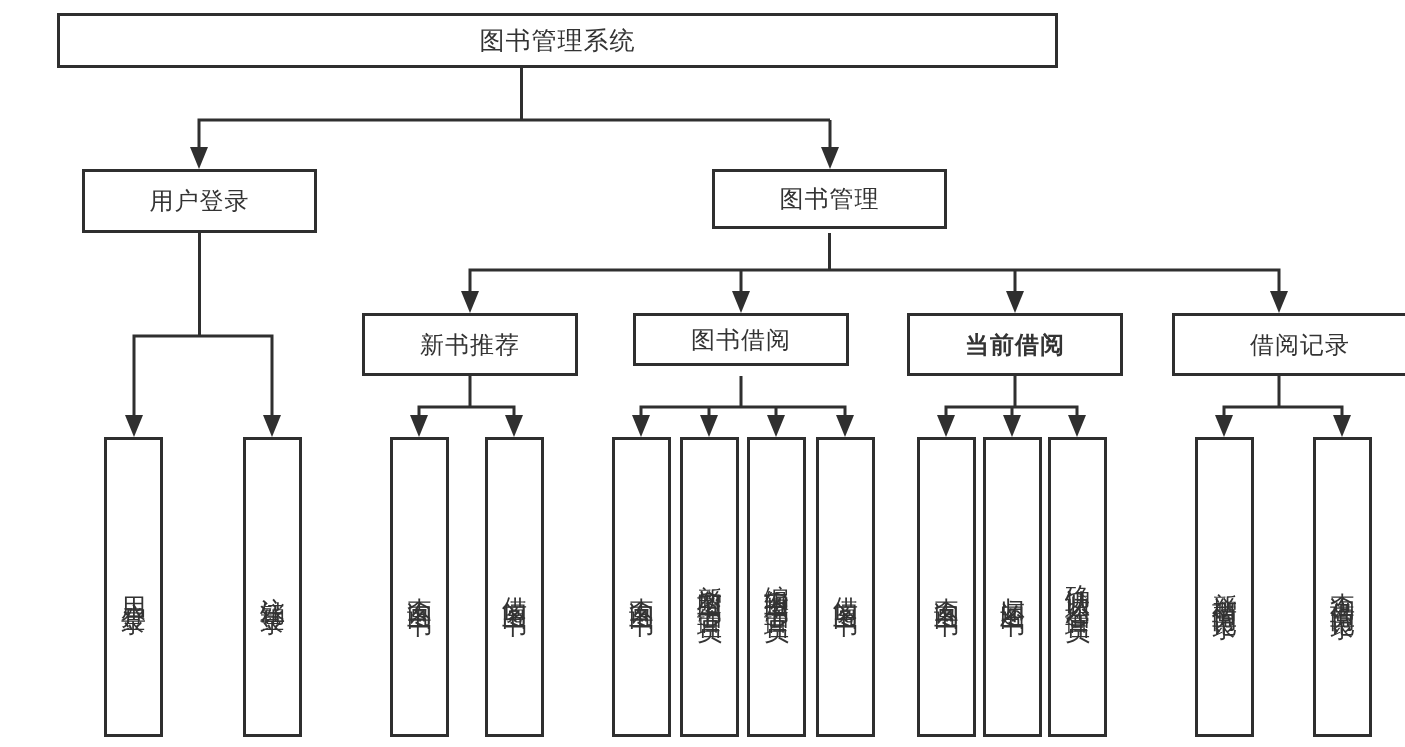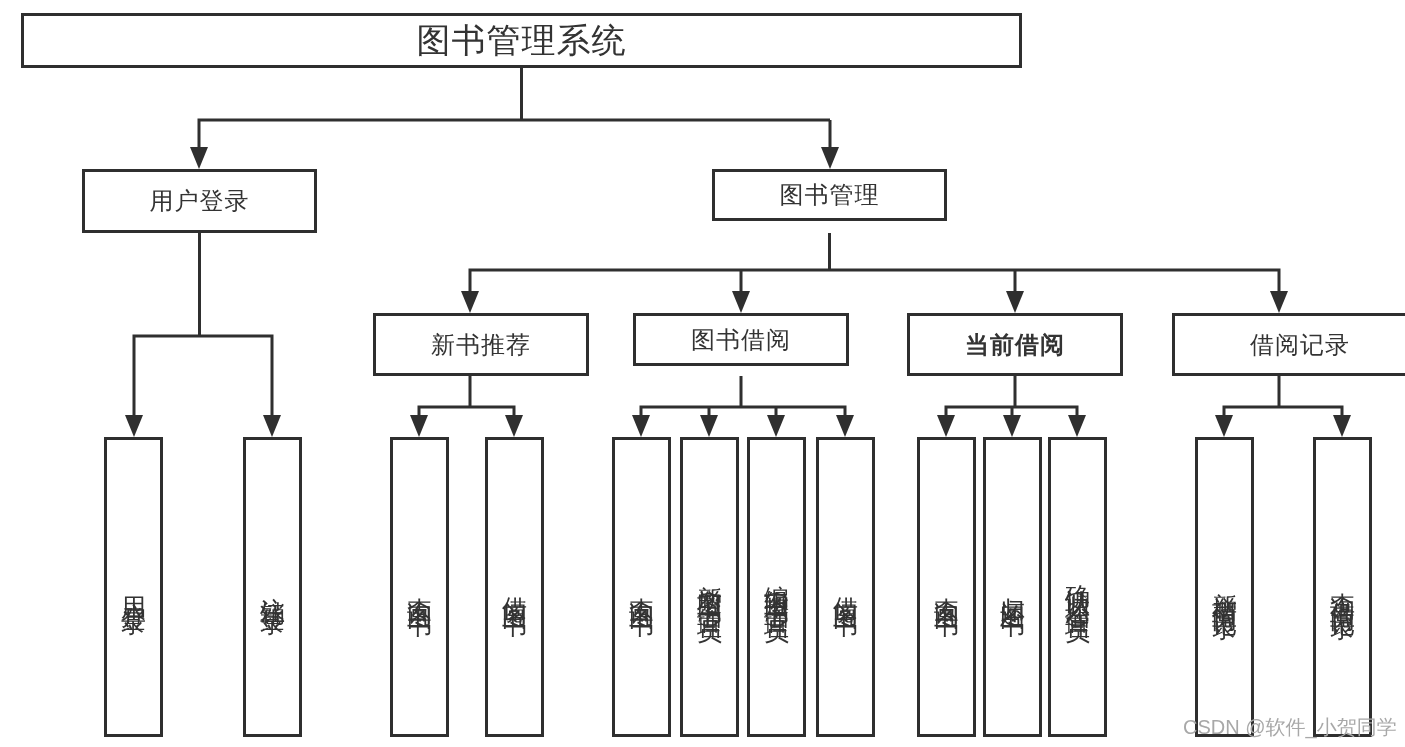--- a/index.html
+++ b/index.html
@@ -30,42 +30,42 @@
     background: var(--box-bg);
     border: 3px solid var(--line);
     color: var(--text);
     display: flex;
     align-items: center;
     justify-content: center;
     text-align: center;
     z-index: 2;
   }
   .h-node { font-size: 24px; letter-spacing: 1px; }
-  .root-node { font-size: 34px; }
+  .root-node { font-size: 25px; margin-left: 36px; }
   .v-node {
     writing-mode: vertical-rl;
     text-orientation: upright;
     font-size: 25px;
     letter-spacing: 5px;
     line-height: 1;
   }
   .watermark {
     position: absolute;
     left: 1183px;
     top: 714px;
     font-size: 20px;
     color: var(--wm);
     white-space: nowrap;
     z-index: 5;
   }
   
   .pos-root   { left: 21px;  top: 13px;  width: 1001px; height: 55px; }
   .pos-l2a    { left: 82px;  top: 169px; width: 235px;  height: 64px; }
-  .pos-l2b    { left: 712px; top: 169px; width: 235px;  height: 52px; }
-  .pos-l3a    { left: 362px;  top: 313px; width: 216px; height: 63px; margin-left: 11px; }
+  .pos-l2b    { left: 712px; top: 169px; width: 235px;  height: 60px; }
+  .pos-l3a    { left: 362px;  top: 313px; width: 216px; height: 63px; }
   .pos-l3b    { left: 633px;  top: 313px; width: 216px; height: 53px; }
   .pos-l3c    { left: 907px;  top: 313px; width: 216px; height: 63px; font-weight: bold; }
   .pos-l3d    { left: 1172px; top: 313px; width: 256px; height: 63px; }
   .leaf { top: 437px; width: 59px; height: 300px; }
   .pos-f1  { left: 104px; }
   .pos-f2  { left: 243px; }
   .pos-f3  { left: 390px; }
   .pos-f4  { left: 485px; }
   .pos-f5  { left: 612px; }
   .pos-f6  { left: 680px; }
@@ -139,15 +139,14 @@
   <div class="node v-node leaf pos-f7">编辑图书（管理员）</div>
   <div class="node v-node leaf pos-f8">借阅图书</div>
 
   <div class="node v-node leaf pos-f9">查询图书</div>
   <div class="node v-node leaf pos-f10">归还图书</div>
   <div class="node v-node leaf pos-f11">确认归还（管理员）</div>
 
   <div class="node v-node leaf pos-f12">新增借阅记录</div>
   <div class="node v-node leaf pos-f13">查询借阅记录</div>
 
-  <div class="watermark">CSDN @软件_小贺同学</div>
 
 </div>
 
 </body></html>

